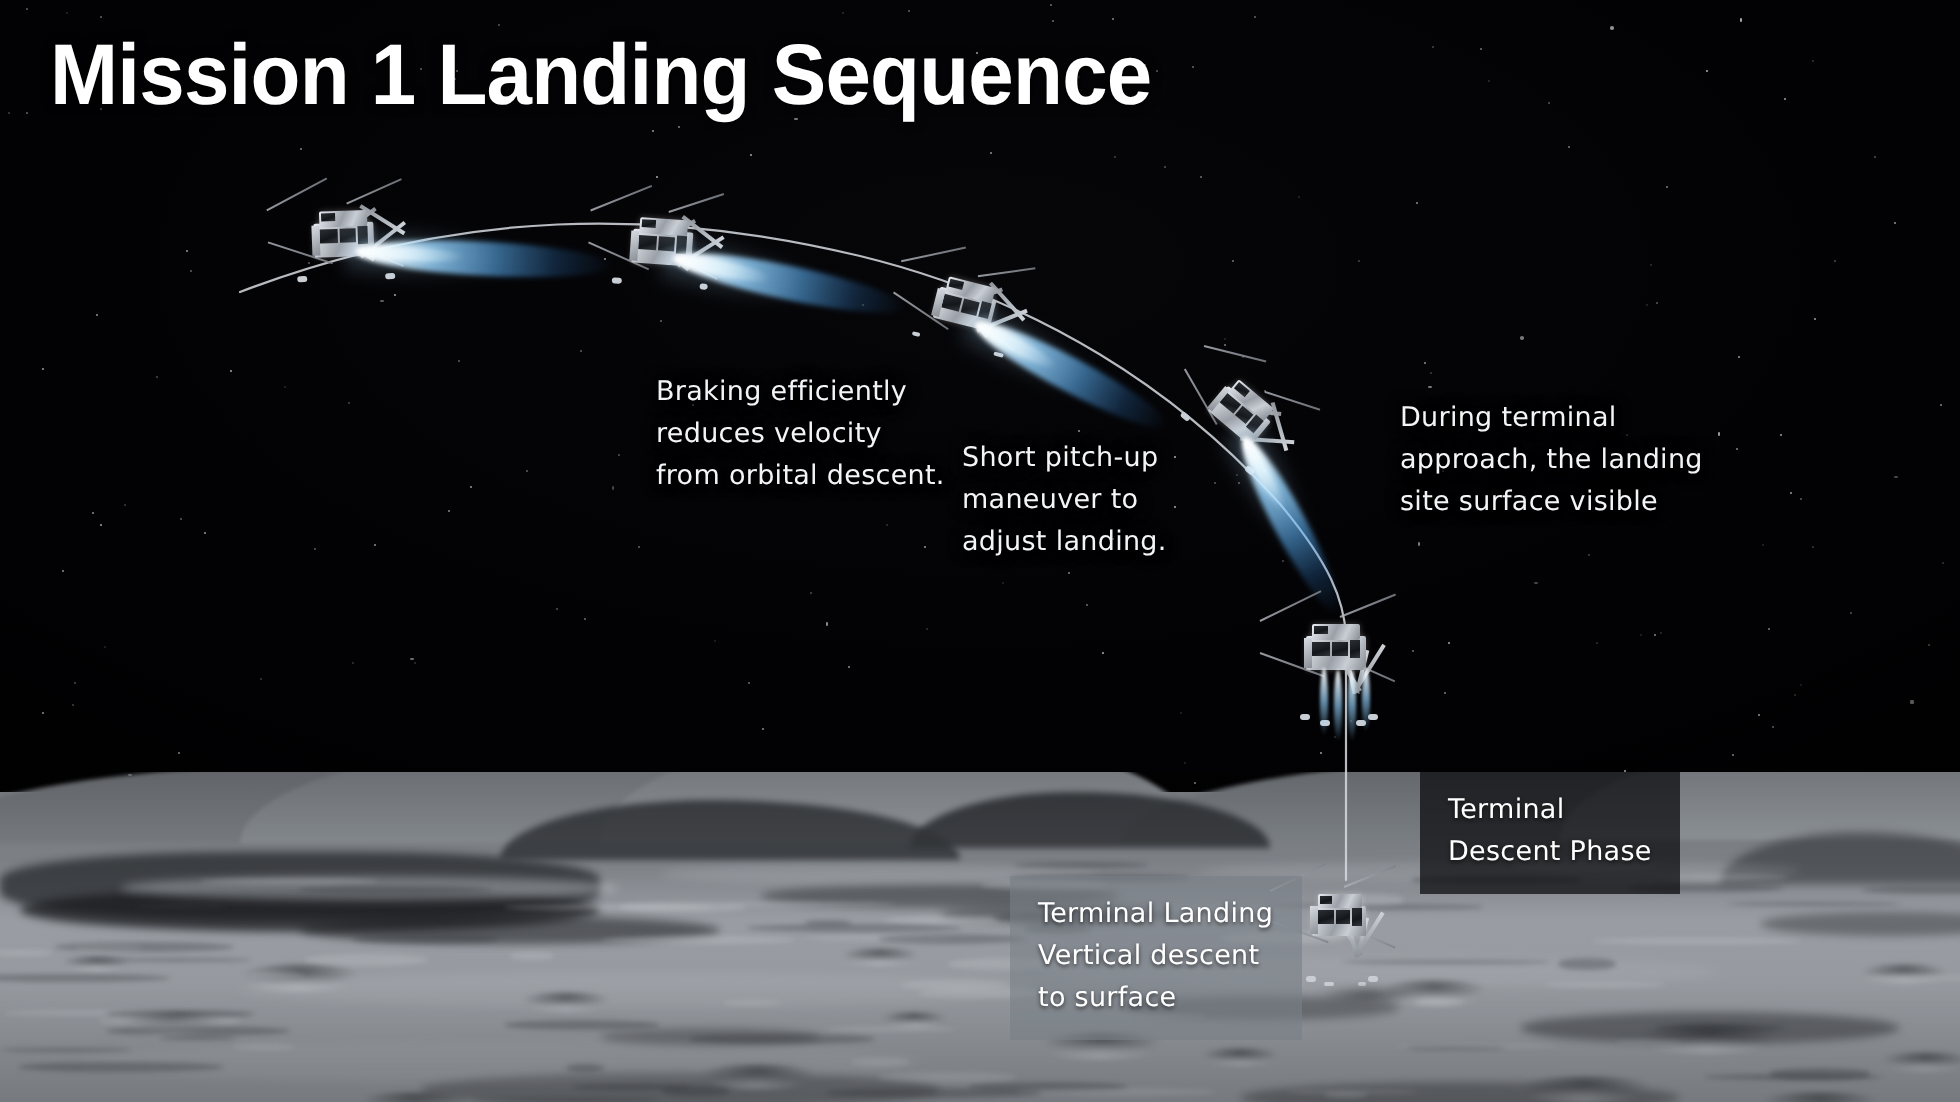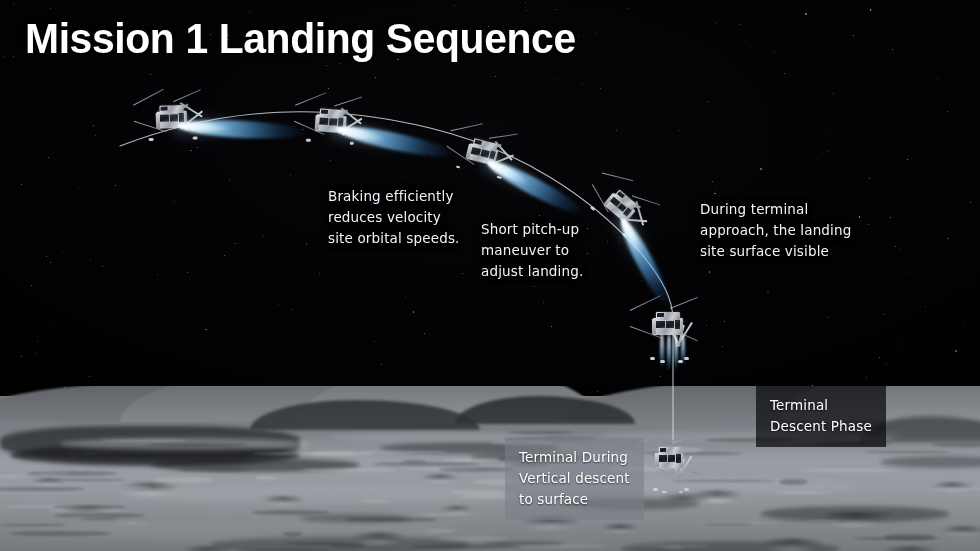--- a/index.html
+++ b/index.html
@@ -617,30 +617,30 @@
         </div>
         <div style="position: absolute; left: -8px; top: 46px; width: 52px; height: 9px; border-radius: 50%; background: radial-gradient(rgba(20, 22, 25, 0.6), rgba(20, 22, 25, 0) 70%); filter: blur(2px);"></div>
       </div>
     </div>
 
   <div class="title">Mission 1 Landing Sequence</div>
 
   <div id="notes">
       <div class="note" style="left: 328px; top: 186px;">Braking efficiently
 reduces velocity
-site orbital speeds.</div>
+from orbital descent.</div>
       <div class="note" style="left: 481px; top: 219px;">Short pitch-up
 maneuver to
 adjust landing.</div>
       <div class="note" style="left: 700px; top: 199px;">During terminal
 approach, the landing
 site surface visible</div>
     </div>
 
   <div id="labels">
-      <div class="labelbox lb-dark" style="left: 756px; top: 386px;">Terminal
+      <div class="labelbox lb-dark" style="left: 710px; top: 386px;">Terminal
 Descent Phase</div>
-      <div class="labelbox lb-light" style="left: 505px; top: 438px;">Terminal During
+      <div class="labelbox lb-light" style="left: 505px; top: 438px;">Terminal Landing
 Vertical descent
 to surface</div>
     </div>
 
 </div>
 
 </body></html>

